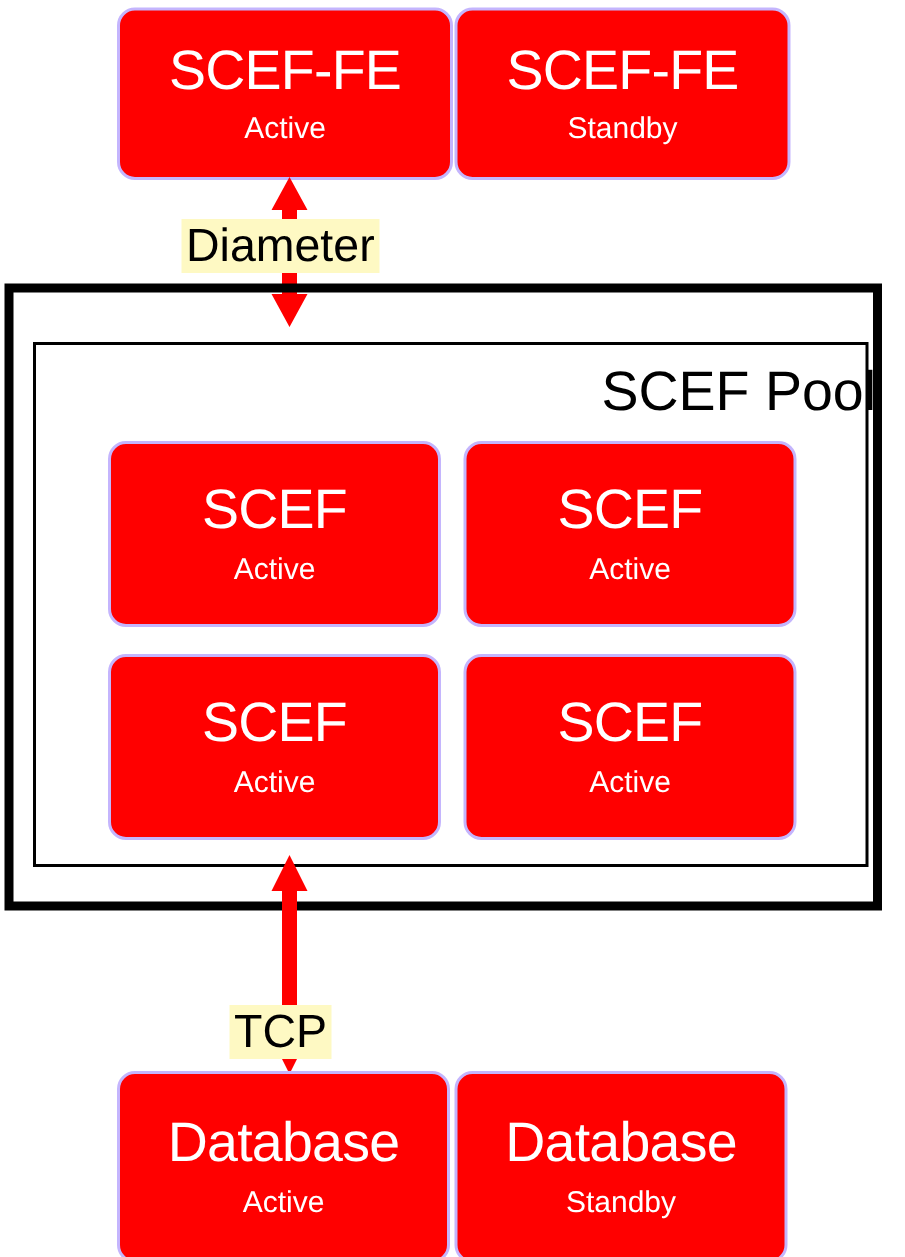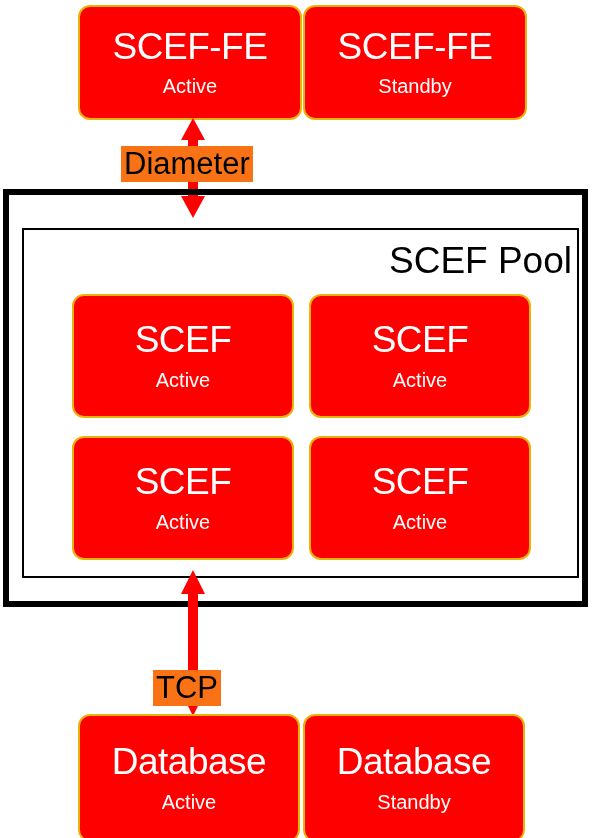--- a/index.html
+++ b/index.html
@@ -15,21 +15,21 @@
     width: 603px;
     height: 838px;
     background: #ffffff;
     overflow: hidden;
   }
 
   
   .node {
     position: absolute;
     background: #FF0000;
-    border: 2px solid #eab308;
+    border: 2px solid #c4b5fd;
     border-radius: 12px;
     box-sizing: border-box;
     display: flex;
     flex-direction: column;
     align-items: center;
     justify-content: center;
     color: #ffffff;
     text-align: center;
     line-height: 1.05;
   }
@@ -64,21 +64,21 @@
     white-space: nowrap;
     text-align: right;
   }
 
   
   .link-label {
     position: absolute;
     font-size: 31px;
     color: #000000;
     white-space: nowrap;
-    background: #f97316;
+    background: #fef9c3;
     padding: 0 3px;
   }
 
   
   .arrow {
     position: absolute;
   }
   .arrow svg {
     display: block;
   }
@@ -103,21 +103,21 @@
       <polygon points="13,0 25,22 18,22 18,78 25,78 13,100 1,78 8,78 8,22 1,22" fill="#FF0000"></polygon>
     </svg>
   </div>
 
   <div class="link-label" style="left:121px; top:146px;">Diameter</div>
 
   <div class="outer-frame" style="left:3px; top:189px; width:585px; height:418px;"></div>
 
   <div class="inner-frame" style="left:22px; top:228px; width:557px; height:350px;"></div>
 
-  <div class="pool-label" style="left:300px; top:240px; width:272px;">SCEF Pool</div>
+  <div class="pool-label" style="left:312px; top:240px; width:272px;">SCEF Pool</div>
 
   <div class="node" style="left:72px; top:294px; width:222px; height:124px;">
     <div class="node-title">SCEF</div>
     <div class="node-state">Active</div>
   </div>
 
   <div class="node" style="left:309px; top:294px; width:222px; height:124px;">
     <div class="node-title">SCEF</div>
     <div class="node-state">Active</div>
   </div>

